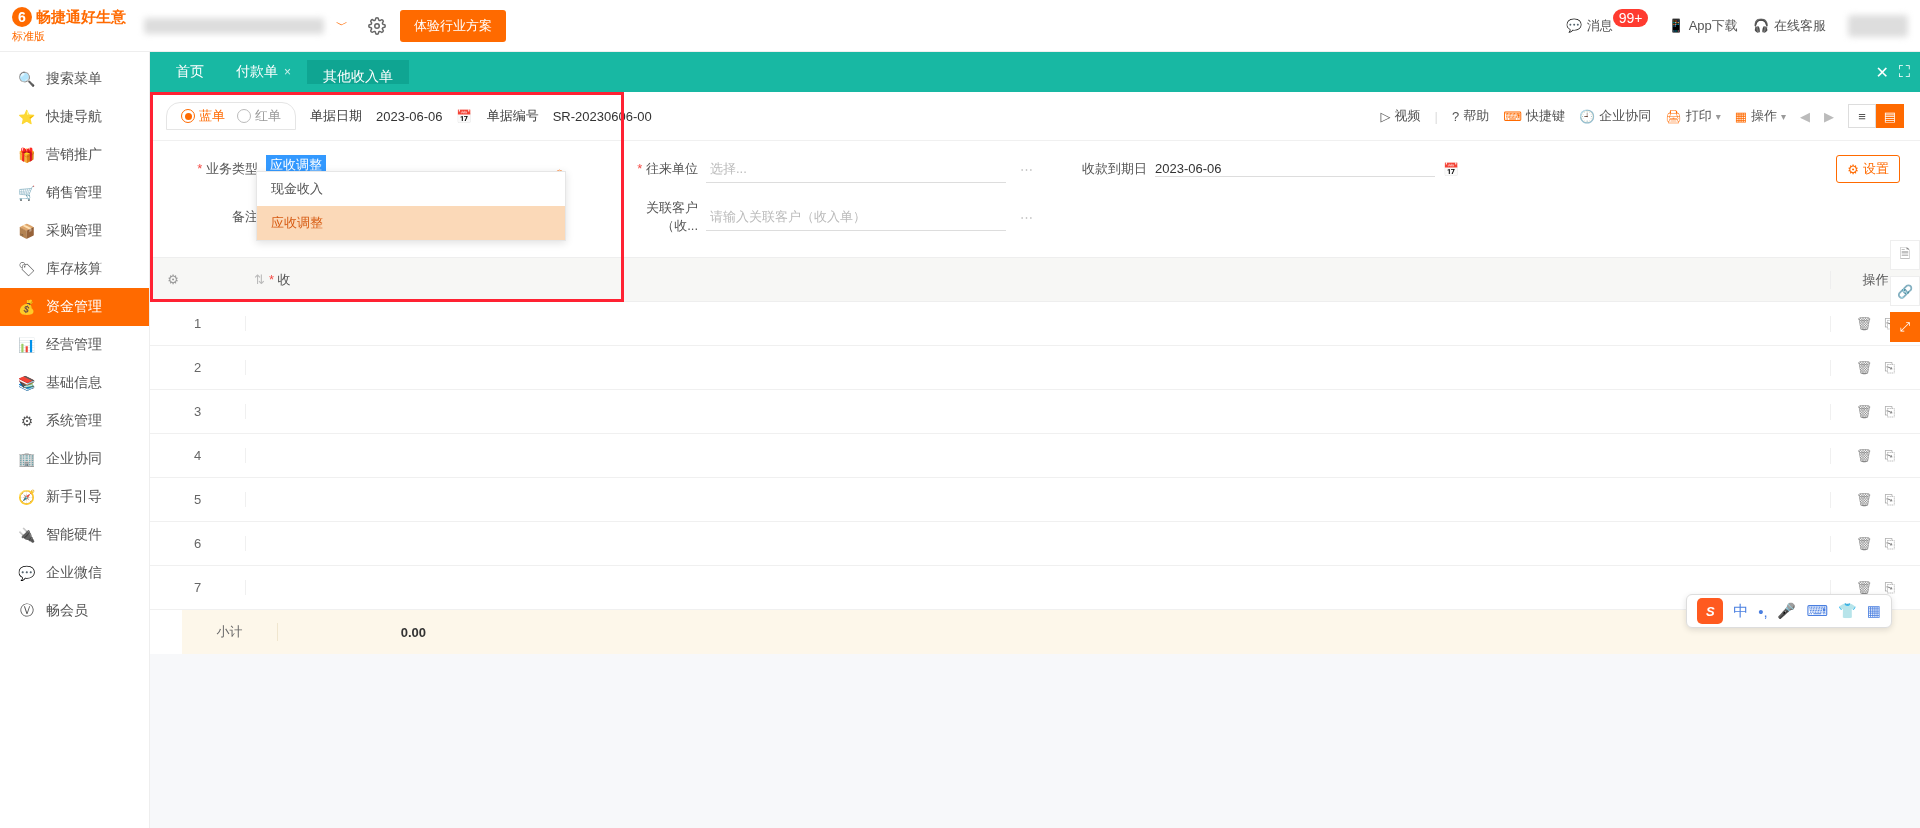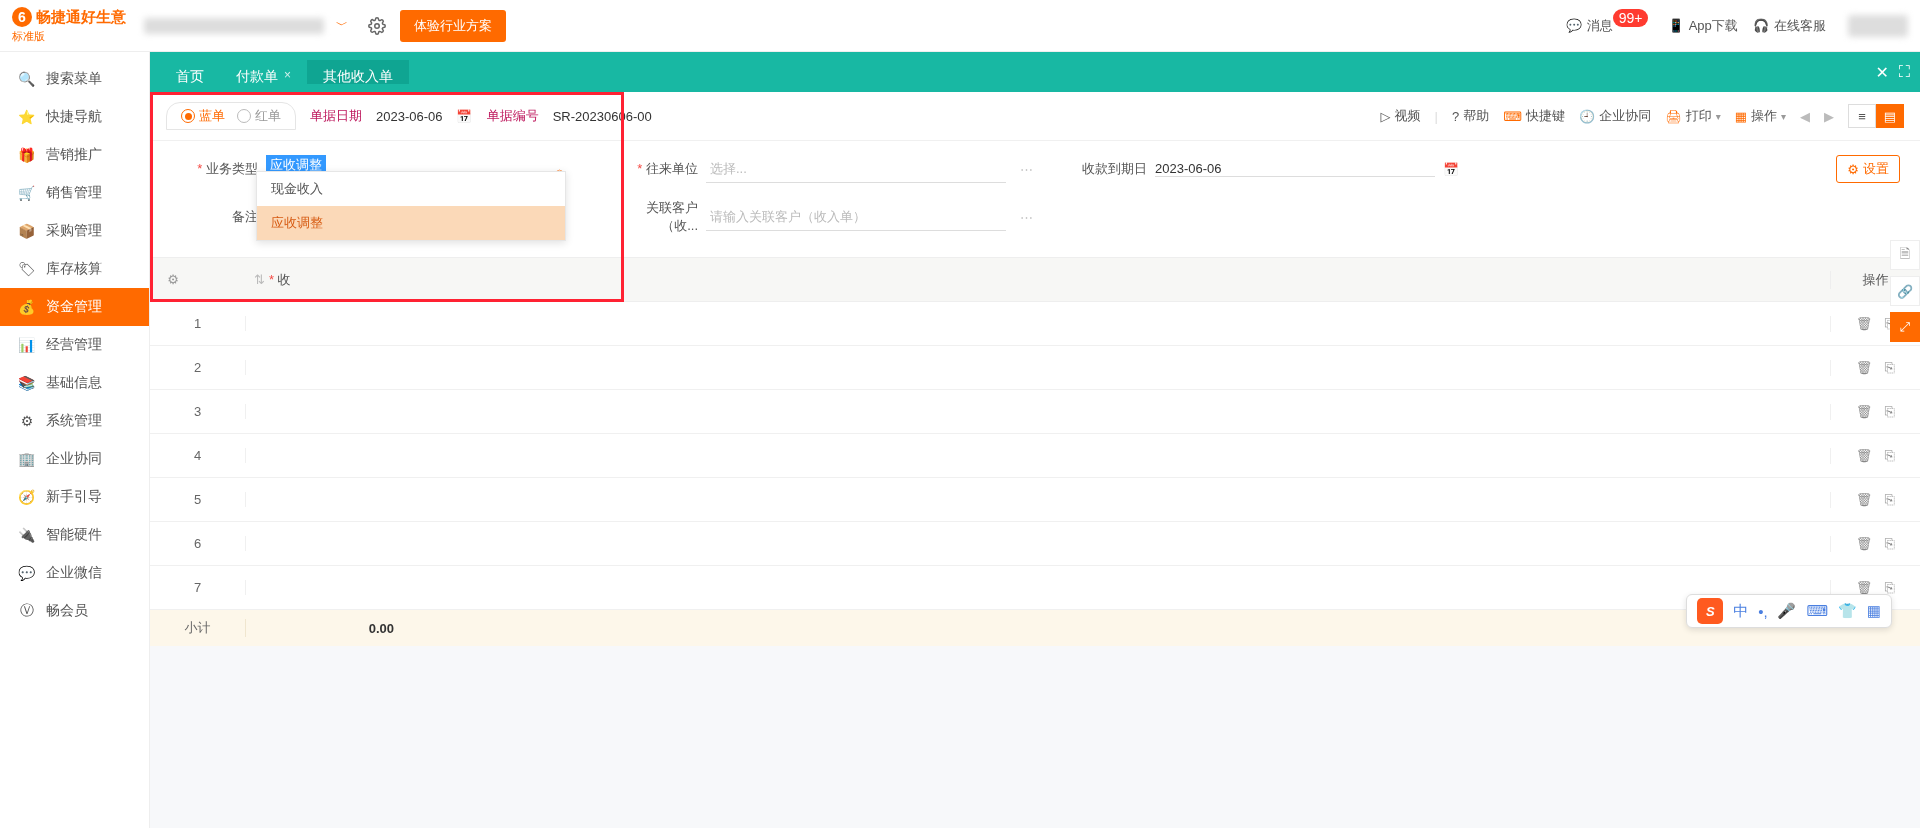--- a/index.html
+++ b/index.html
@@ -21,34 +21,34 @@
 .avatar-blur { width:60px; height:22px; background:#ddd; border-radius:4px; filter: blur(3px); margin-left: 6px;}
 
 .layout { display:flex; height: calc(100vh - 52px); }
 .sidebar { width: 150px; border-right:1px solid #eee; padding-top:8px; background:#fff; }
 .side-item { display:flex; align-items:center; gap:10px; padding: 10px 18px; color:#555; cursor:pointer; font-size:14px;}
 .side-item.active { background:#ff6a00; color:#fff; }
 .side-icon { width:18px; display:inline-flex; justify-content:center; color:inherit;}
 
 .main { flex:1; display:flex; flex-direction:column; background:#f7f8fa; position:relative;}
 .tabs { height:40px; background:#18b8a3; display:flex; align-items:center; padding-left:10px; color:#fff;}
-.tab { padding: 8px 16px; height:24px; display:flex; align-items:flex-start; gap:6px; cursor:pointer; font-size:14px;}
+.tab { padding: 8px 16px; height:24px; display:flex; align-items:center; gap:6px; cursor:pointer; font-size:14px;}
 .tab.active { background:#0fa592;flex-direction:column; }
 .tab-close { font-size:12px; opacity:.8;}
 .tabs-right { margin-left:auto; display:flex; align-items:center; gap:10px; padding-right:10px;}
 .tabs-right span { cursor:pointer; font-size:16px; }
 
 .docbar { background:#fff; display:flex; align-items:center; padding: 10px 16px; gap: 14px; font-size:13px; border-bottom:1px solid #f0f0f0;}
 .radio { display:inline-flex; align-items:center; gap:4px; cursor:pointer;}
 .radio .dot { width:14px; height:14px; border-radius:50%; border:1px solid #bbb; display:inline-flex; align-items:center; justify-content:center;}
 .radio.checked .dot { border-color:#ff6a00;}
 .radio.checked .dot::after { content:""; width:7px; height:7px; border-radius:50%; background:#ff6a00;}
 .radio.checked span.label { color:#ff6a00;}
 .bluepill-wrap { display:flex; gap:12px; background:#fff; border:1px solid #e5e5e5; border-radius:14px 14px 0 0; padding: 4px 14px; }
-.doc-label { color:#be185d; }
+.doc-label { color:#404040; }
 .doc-value { color:#333; }
 .cal-icon { color:#ff6a00; }
 .docbar-right { margin-left:auto; display:flex; align-items:center; gap: 14px; color:#555;}
 .docbar-right .item { display:flex; align-items:center; gap:4px; cursor:pointer; font-size:13px;}
 .oricon { color:#ff6a00; }
 .view-toggle { display:flex; gap:0;}
 .vt-btn { width:28px; height:24px; display:flex; align-items:center; justify-content:center; border:1px solid #ddd; background:#fff; cursor:pointer;}
 .vt-btn.active { background:#ff6a00; color:#fff; border-color:#ff6a00;}
 
 .form-area { background:#fff; padding: 14px 20px 6px 20px; }
@@ -73,21 +73,21 @@
 .thead { display:flex; align-items:center; height:44px; background:#f7f7f5; border-bottom:1px solid #eee; color:#555; font-size:13px;}
 .thead .c0 { width:46px; display:flex; justify-content:center; color:#999;}
 .thead .c1 { width:50px; text-align:center;}
 .thead .c2 { width:160px; padding-left:8px; display:flex; align-items:center; gap:4px;}
 .thead .cact { width:90px; margin-left:auto; text-align:center; border-left:1px solid #eee;}
 .trow { display:flex; align-items:center; height:44px; border-bottom:1px solid #f0f0f0; font-size:13px;}
 .trow .c1 { width:96px; text-align:center; color:#666; border-right:1px solid #f0f0f0;}
 .trow .cbody { flex:1; }
 .trow .cact { width:90px; display:flex; gap:12px; justify-content:center; color:#888; border-left:1px solid #f0f0f0;}
 .trow .cact span { cursor:pointer;}
-.tfoot { display:flex; align-items:center; height:36px; background:#fdf7ea; font-size:13px;}
+.tfoot { display:flex; align-items:center; height:44px; background:#fdf7ea; font-size:13px;margin-left:32px;}
 .tfoot .lbl { width:96px; text-align:center; color:#666; border-right:1px solid #f0e6cf;}
 .tfoot .val { width:160px; text-align:right; padding-right:12px; font-weight:bold;}
 
 .right-rail { position:fixed; right:0; top: 240px; display:flex; flex-direction:column; gap:6px;}
 .rail-btn { width:30px; height:30px; background:#fff; border:1px solid #eee; display:flex; align-items:center; justify-content:center; color:#888; cursor:pointer;}
 .rail-btn.active { background:#ff6a00; color:#fff; border-color:#ff6a00;}
 
 .ime-bar { position:fixed; right:28px; bottom:200px; height:34px; background:#fff; border:1px solid #ddd; border-radius:6px; display:flex; align-items:center; gap:10px; padding: 0 10px; box-shadow:0 2px 6px rgba(0,0,0,.12);}
 .ime-logo { width:26px; height:26px; background:#ff5a1f; color:#fff; border-radius:5px; display:flex; align-items:center; justify-content:center; font-weight:bold; font-style:italic;}
 .ime-bar span { color:#4a7fe0; font-size:15px;}

